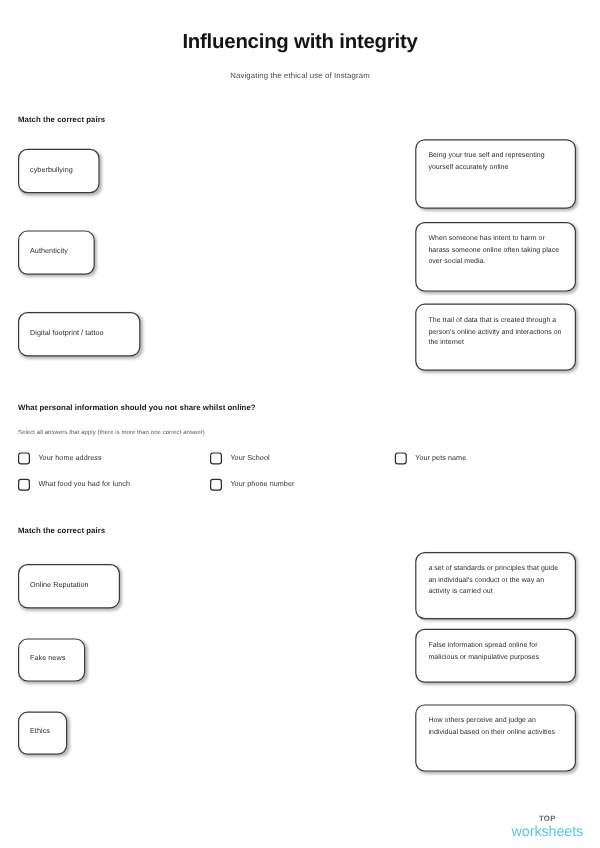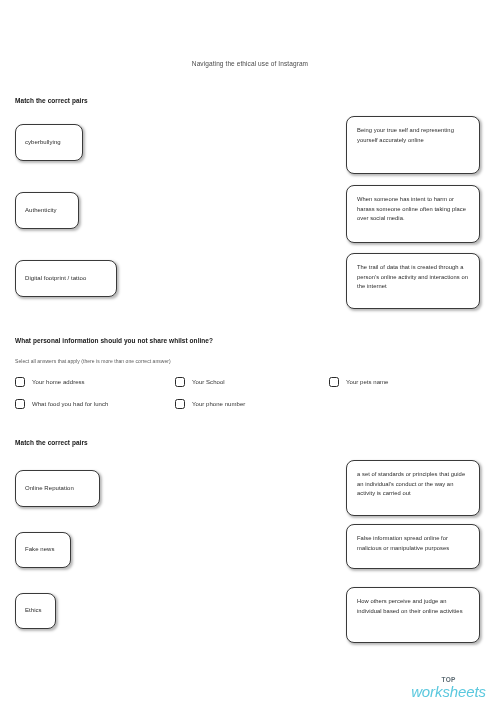--- a/index.html
+++ b/index.html
@@ -123,32 +123,32 @@
   }
   .logo-top {
     font-size: 6.5px;
     font-weight: bold;
     color: #5d6b73;
     letter-spacing: 0.3px;
     display: block;
     margin-bottom: 1px;
   }
   .logo-worksheets {
-    font-size: 15px;
+    font-size: 12px;
     color: #5ac8de;
     letter-spacing: -0.1px;
     display: block;
-    font-style: italic;
   }
 </style>
 </head>
 <body>
 
 <div class="page">
 
+  <div class="title">Influencing with integrity</div>
   <div class="subtitle">Navigating the ethical use of Instagram</div>
 
   <div class="section-heading" style="top:97px;">Match the correct pairs</div>
 
   <div class="pair-box" style="left:15px; top:124px; width:68px; height:37px;">
     <span class="box-text">cyberbullying</span>
   </div>
   <div class="pair-box" style="left:15px; top:192px; width:64px; height:37px;">
     <span class="box-text">Authenticity</span>
   </div>

